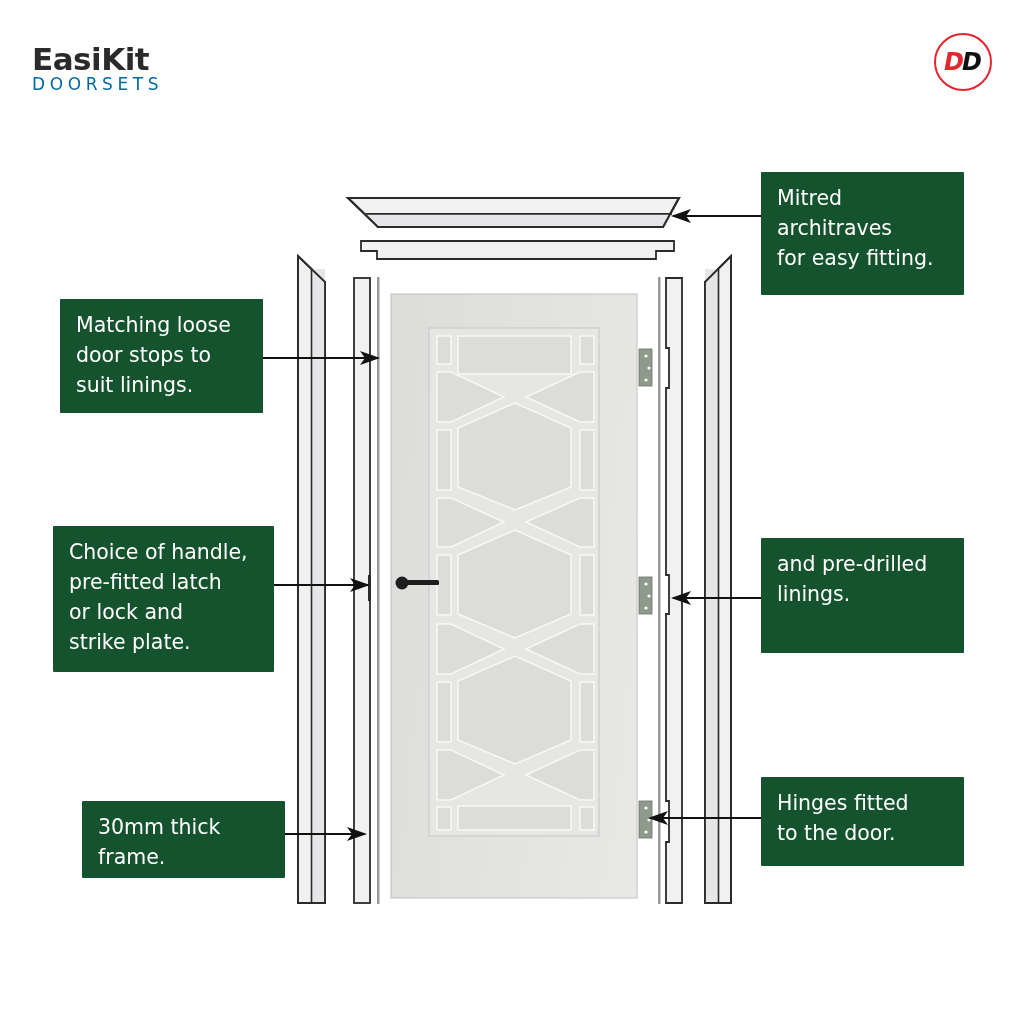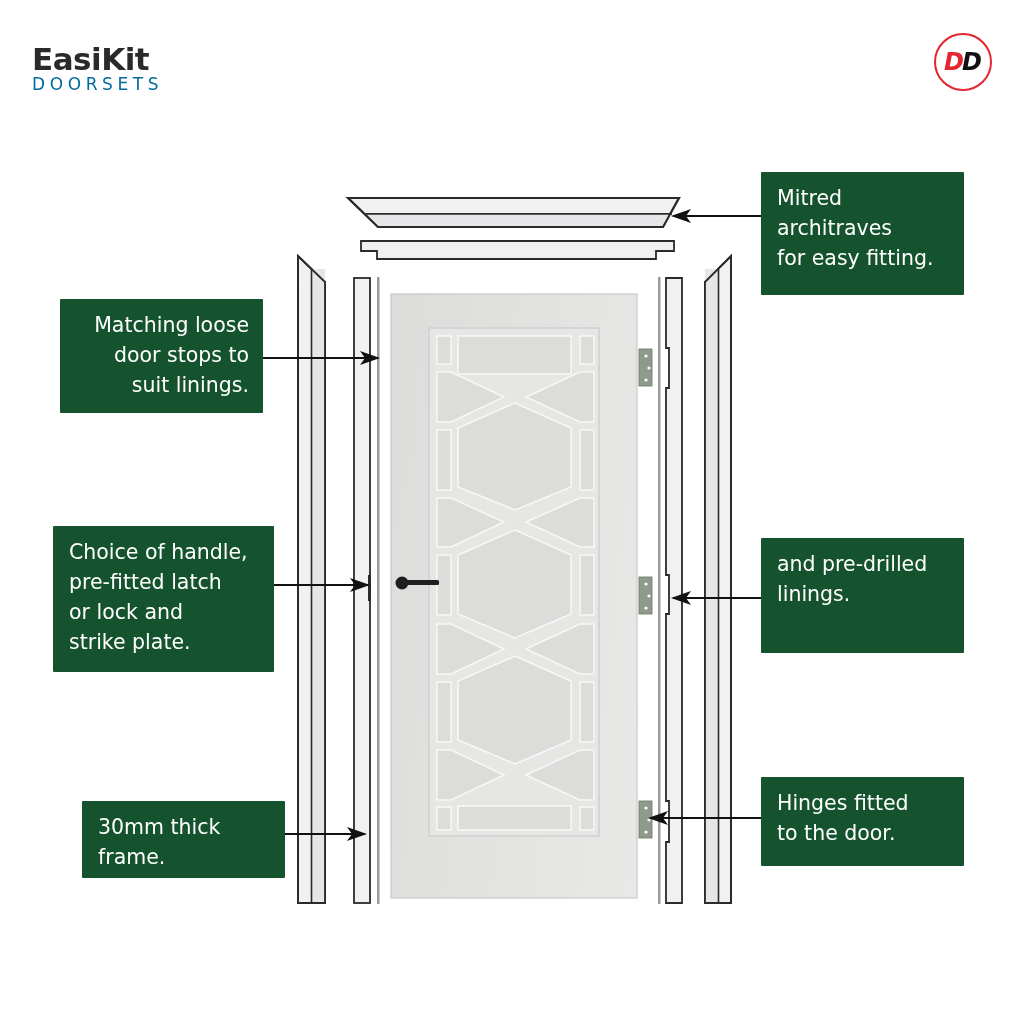--- a/index.html
+++ b/index.html
@@ -161,21 +161,21 @@
     <line x1="761" y1="818" x2="650" y2="818" marker-end="url(#arrowHead)"></line>
   </g>
 </svg>
 
 <div class="callout" style="left:761px; top:172px; width:203px; height:123px;">
   <div>Mitred</div>
   <div>architraves</div>
   <div>for easy fitting.</div>
 </div>
 
-<div class="callout" style="left:60px; top:299px; width:203px; height:114px;text-align:right;">
+<div class="callout" style="left:60px; top:299px; width:203px; height:114px;">
   <div>Matching loose</div>
   <div>door stops to</div>
   <div>suit linings.</div>
 </div>
 
 <div class="callout" style="left:53px; top:526px; width:221px; height:146px; padding-left:16px;">
   <div>Choice of handle,</div>
   <div>pre-fitted latch</div>
   <div>or lock and</div>
   <div>strike plate.</div>

